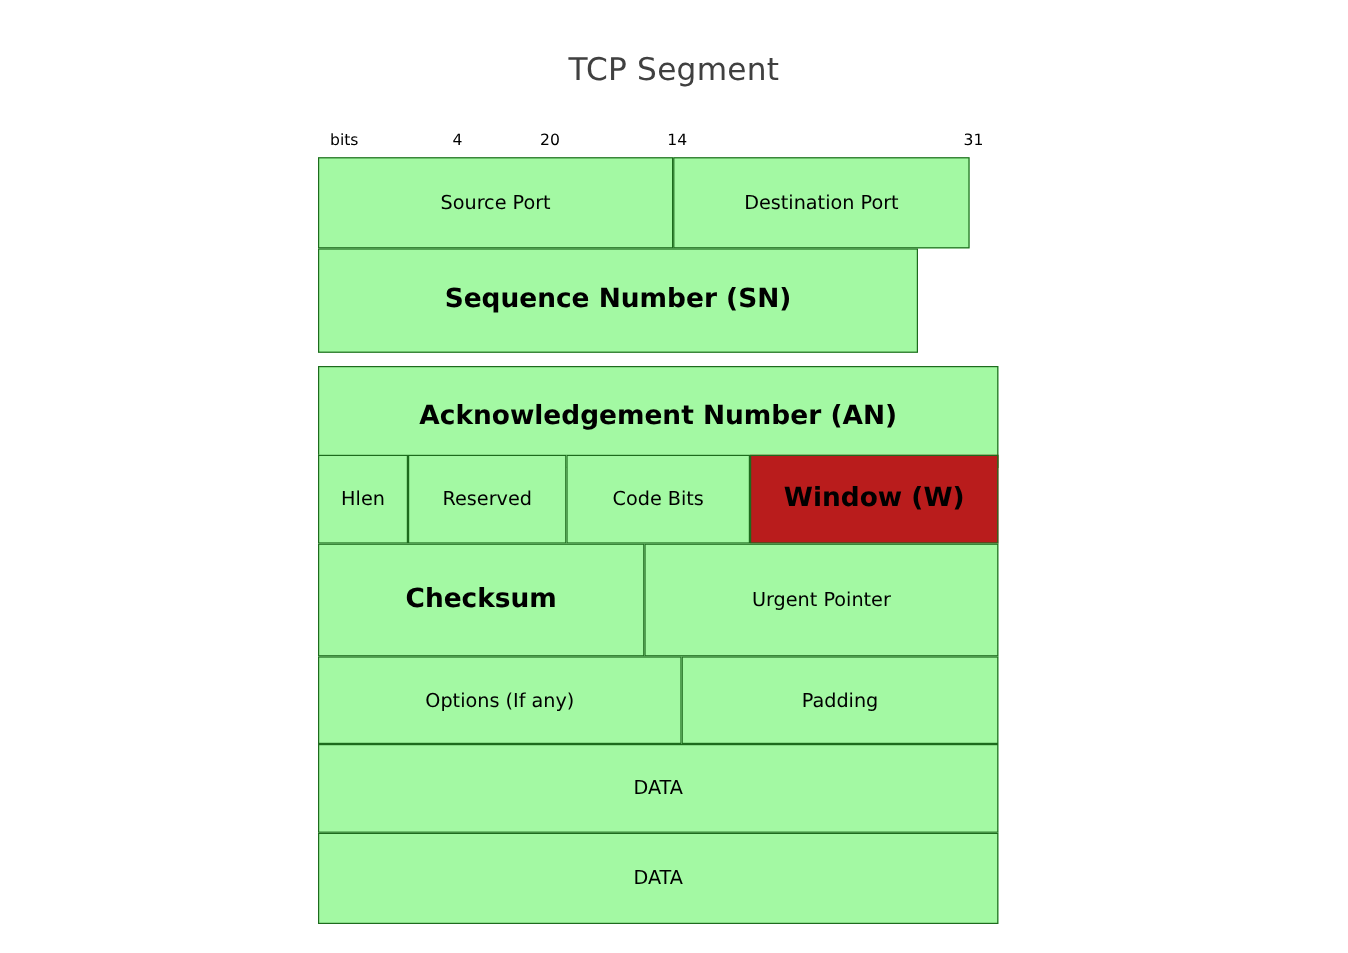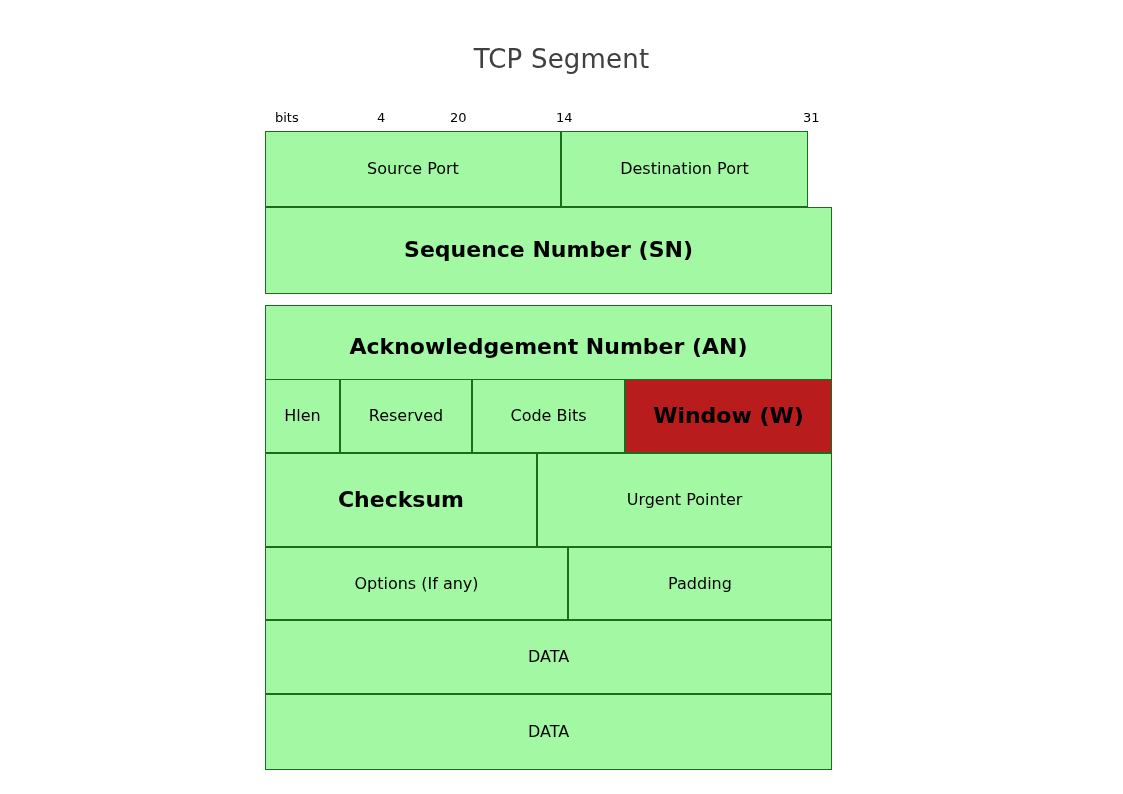--- a/index.html
+++ b/index.html
@@ -107,21 +107,21 @@
   <div class="segment-table" id="segment-table">
       <div class="seg-row" style="top: 0px; height: 76px;">
         <div class="seg-cell" style="left: 0px; width: 296px; background: rgb(163, 249, 163); border-color: rgb(29, 107, 29);">
           <span class="cell-label" style="color: rgb(0, 0, 0);">Source Port</span>
         </div>
         <div class="seg-cell" style="left: 296px; width: 247px; background: rgb(163, 249, 163); border-color: rgb(29, 107, 29);">
           <span class="cell-label" style="color: rgb(0, 0, 0);">Destination Port</span>
         </div>
       </div>
       <div class="seg-row" style="top: 76px; height: 87px;">
-        <div class="seg-cell bold" style="left: 0px; width: 567px; background: rgb(163, 249, 163); border-color: rgb(29, 107, 29);">
+        <div class="seg-cell bold" style="left: 0px; width: 500px; background: rgb(163, 249, 163); border-color: rgb(29, 107, 29);">
           <span class="cell-label" style="color: rgb(0, 0, 0);">Sequence Number (SN)</span>
         </div>
       </div>
       <div class="seg-row" style="top: 174px; height: 85px; padding-left: 12px;">
         <div class="seg-cell bold" style="left: 0px; width: 567px; background: rgb(163, 249, 163); border-color: rgb(29, 107, 29);">
           <span class="cell-label" style="color: rgb(0, 0, 0);">Acknowledgement Number (AN)</span>
         </div>
       </div>
       <div class="seg-row" style="top: 248px; height: 74px;">
         <div class="seg-cell" style="left: 0px; width: 75px; background: rgb(163, 249, 163); border-color: rgb(29, 107, 29);">

